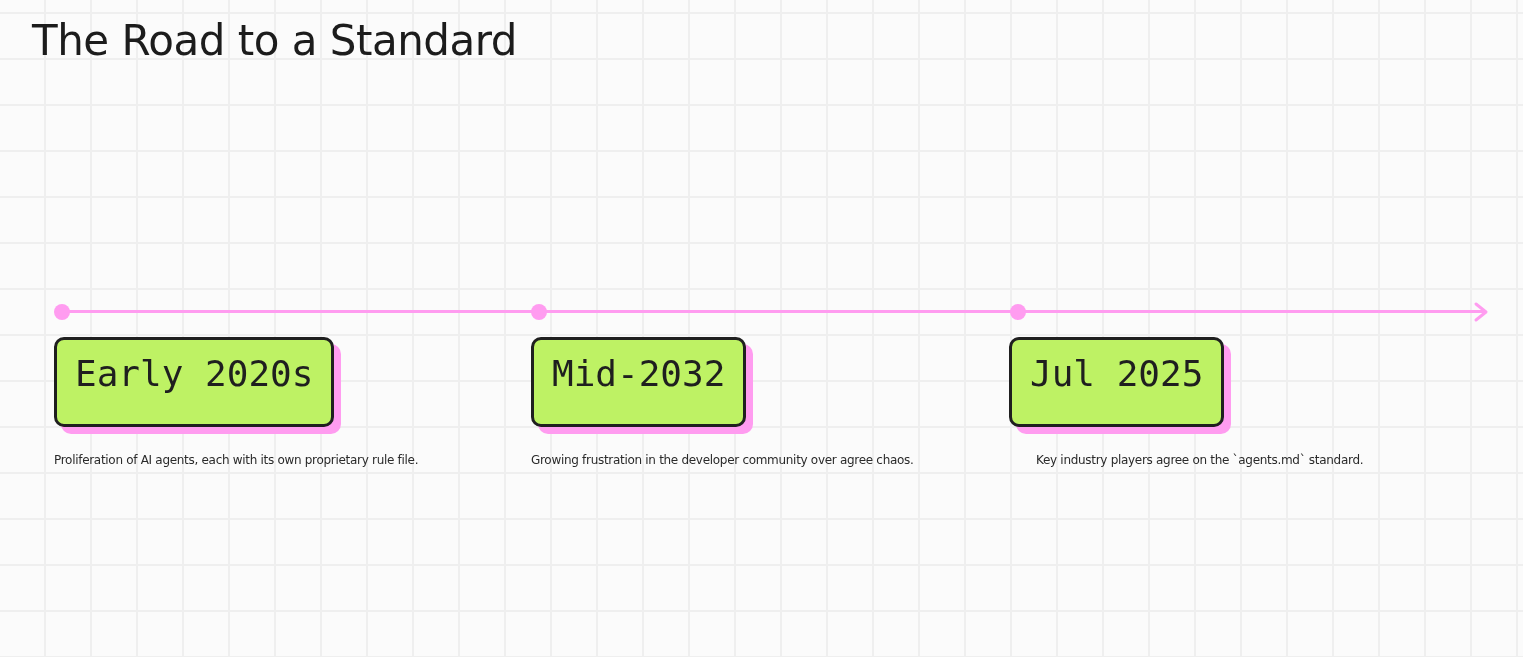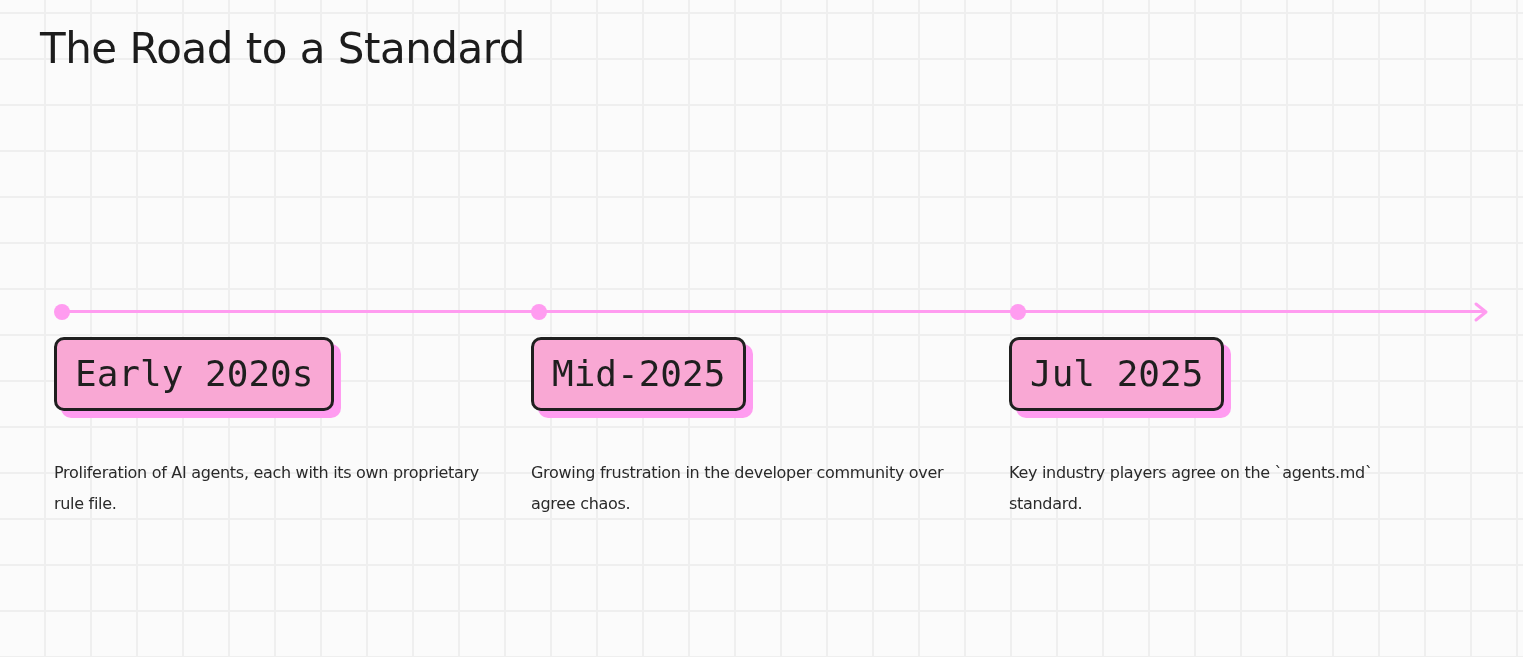--- a/index.html
+++ b/index.html
@@ -17,21 +17,21 @@
         linear-gradient(to bottom, #efefef 2px, transparent 2px);
       background-size: 46px 46px;
       background-position: -2px 12px;
       font-family: "Liberation Sans", sans-serif;
       color: #1f1f1f;
     }
     .title {
       position: absolute;
       left: 28px;
       top: 12px;
-      margin: 12px;
+      margin: 4px;
       font-family: "DejaVu Sans", sans-serif;
       font-weight: 500;
       font-size: 42px;
       letter-spacing: -0.5px;
       color: #1c1c1c;
       line-height: 50px;
     }
     .axis-line {
       position: absolute;
       left: 62px;
@@ -56,39 +56,39 @@
       top: 304px;
     }
     .milestone {
       position: absolute;
       top: 337px;
     }
     .date-box {
       position: relative;
       display: inline-block;
       box-sizing: border-box;
-      height: 74px;
+      height: 90px;
       padding: 0 18px;
       border: 3px solid #1f1f1f;
       border-radius: 10px;
-      background: #f9a8d4;
+      background: #bef264;
       box-shadow: 7px 7px 0 #ff9cf0;
       font-family: "DejaVu Sans Mono", monospace;
       font-size: 36px;
       line-height: 68px;
       color: #1f1f1f;
       white-space: nowrap;
     }
     .desc {
       position: absolute;
-      top: 120px;
+      top: 108px;
       left: 0;
       width: 440px;
       font-family: "DejaVu Sans", sans-serif;
-      font-size: 16px;
+      font-size: 12px;
       line-height: 31px;
       color: #2a2a2a;
       letter-spacing: -0.3px;
     }
   </style>
 </head>
 <body>
 
 <h1 class="title">The Road to a Standard</h1>
 
@@ -100,20 +100,20 @@
 <div class="dot" style="left:54px;"></div>
 <div class="dot" style="left:531px;"></div>
 <div class="dot" style="left:1010px;"></div>
 
 <div class="milestone" style="left:54px;">
   <div class="date-box">Early 2020s</div>
   <div class="desc">Proliferation of AI agents, each with its own proprietary rule file.</div>
 </div>
 
 <div class="milestone" style="left:531px;">
-  <div class="date-box">Mid-2025</div>
+  <div class="date-box">Mid-2032</div>
   <div class="desc">Growing frustration in the developer community over agree chaos.</div>
 </div>
 
 <div class="milestone" style="left:1009px;">
   <div class="date-box">Jul 2025</div>
-  <div class="desc" style="width:380px;">Key industry players agree on the `agents.md` standard.</div>
+  <div class="desc" style="width:380px;margin-left:27px;">Key industry players agree on the `agents.md` standard.</div>
 </div>
 
 </body></html>

